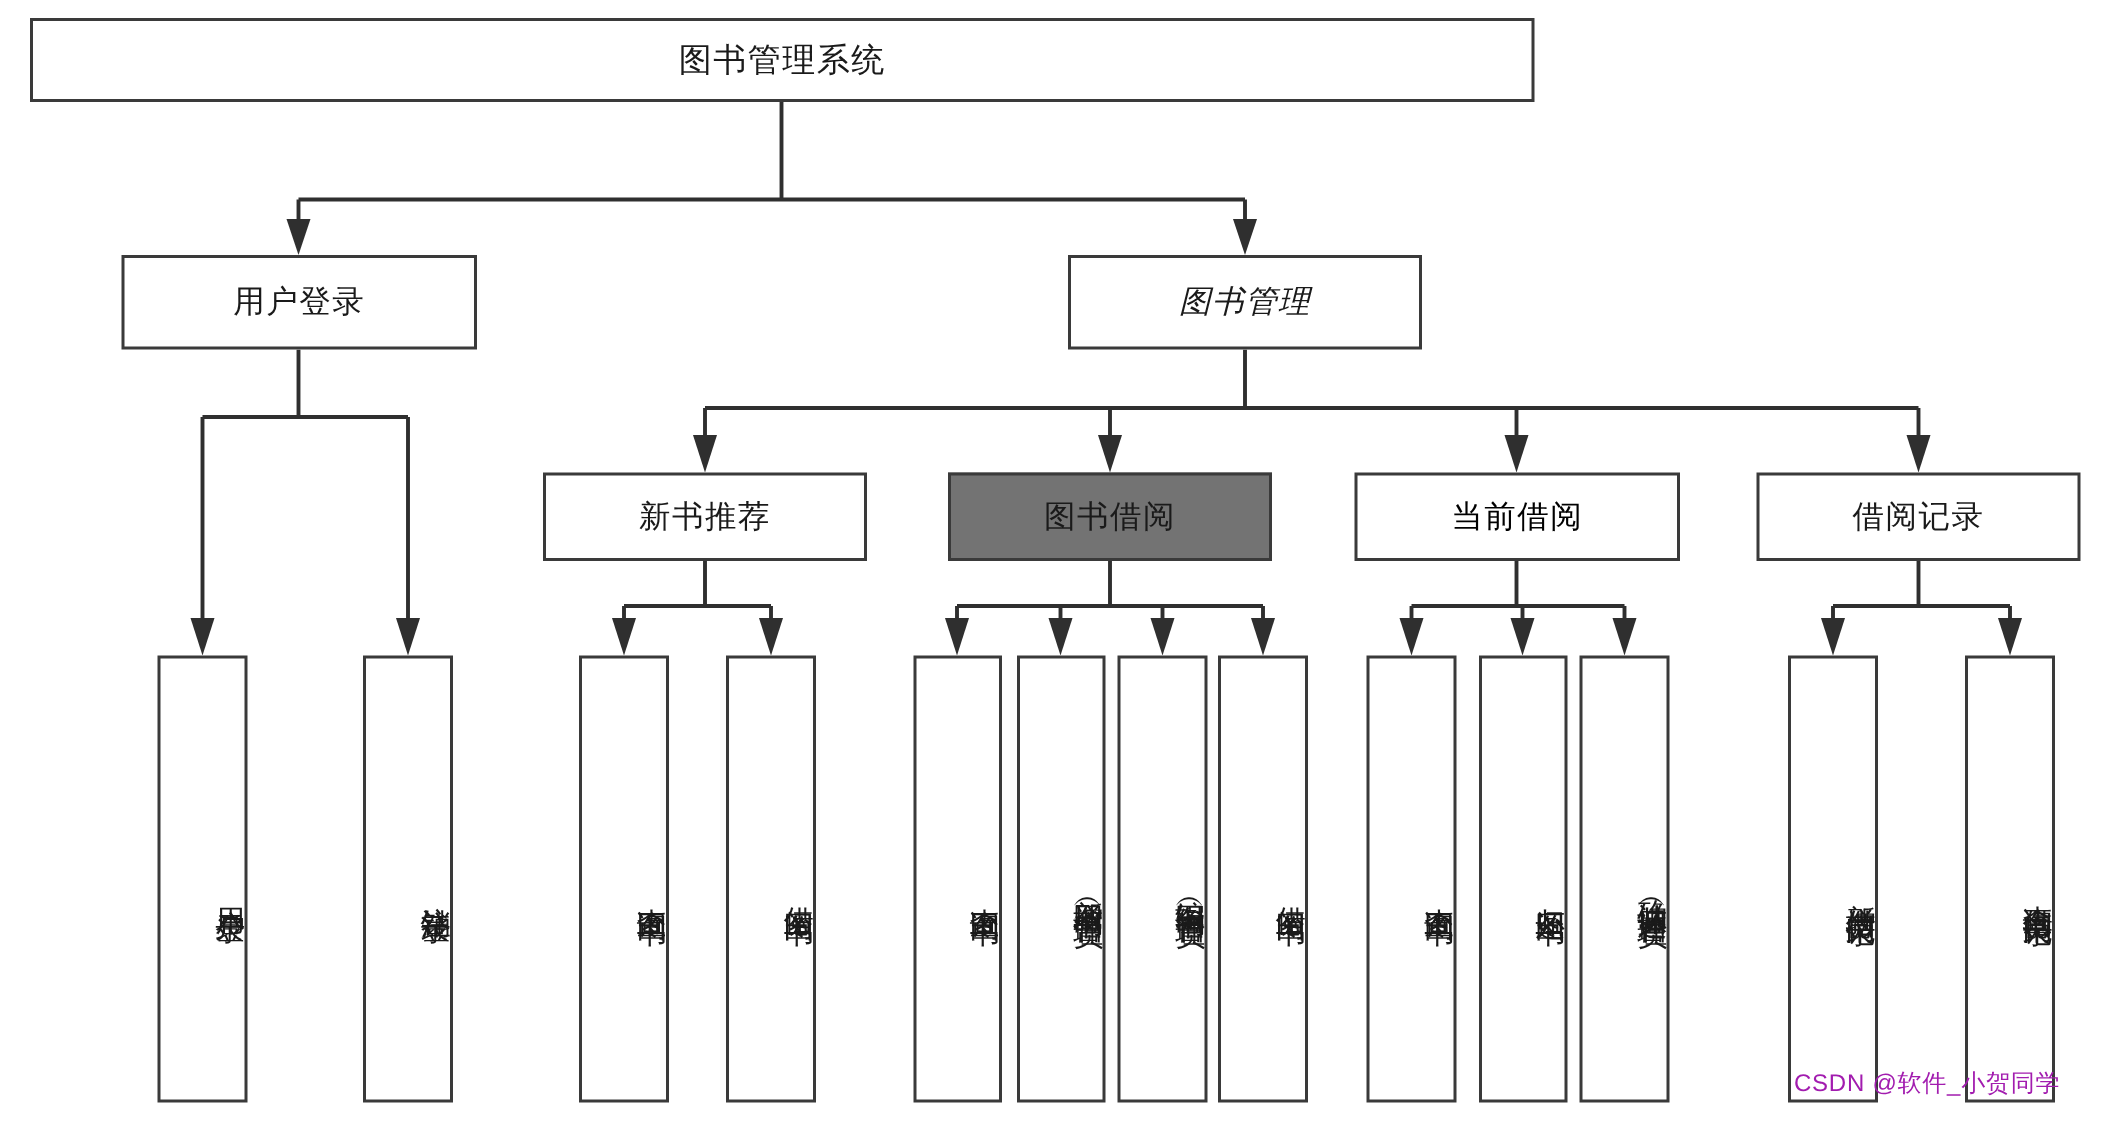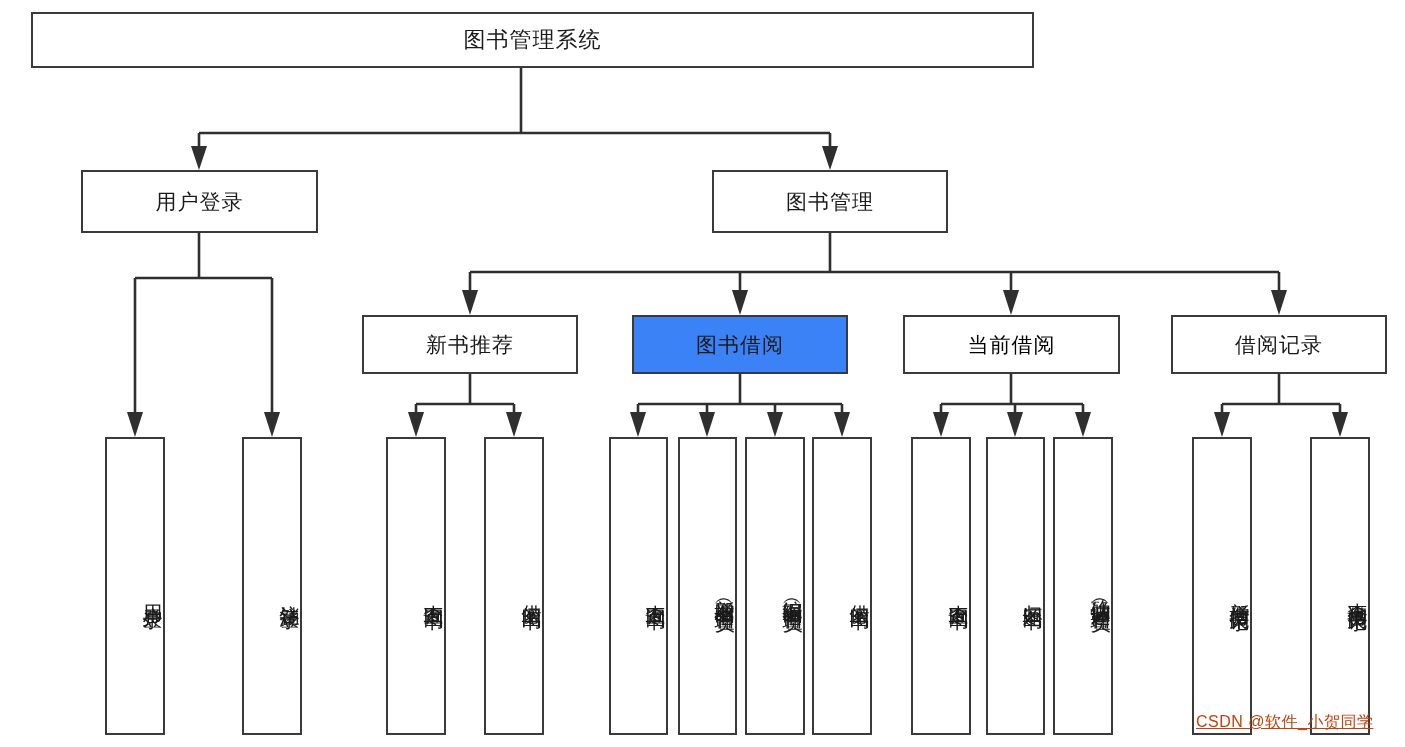--- a/index.html
+++ b/index.html
@@ -24,21 +24,20 @@
     justify-content:center;
     color:#1a1a1a;
   }
   .node.horiz{
     font-size:21px;
     letter-spacing:1px;
     line-height:1.2;
   }
   .node.root{
     font-size:22px;
-    margin-left:11px;
   }
   .node.vert{
     font-size:20px;
     writing-mode:vertical-rl;
     text-orientation:upright;
     letter-spacing:2px;
     align-items:flex-start;
     justify-content:center;
     padding-top:14px;
     line-height:1.05;
@@ -131,24 +130,24 @@
     <path class="lk" d="M 1222 404 L 1340 404" style="stroke: rgb(47, 47, 47);"></path>
     <path class="lk" d="M 1222 404 L 1222 414" style="stroke: rgb(47, 47, 47);"></path>
     <path class="lk" d="M 1340 404 L 1340 414" style="stroke: rgb(47, 47, 47);"></path>
     <polygon class="ahead" points="1214,412 1230,412 1222,437" style="fill: rgb(47, 47, 47);"></polygon>
     <polygon class="ahead" points="1332,412 1348,412 1340,437" style="fill: rgb(47, 47, 47);"></polygon>
   </svg>
 
   <div class="node horiz root" style="left: 20px; top: 12px; width: 1003px; height: 56px; border-color: rgb(58, 58, 58); background: rgb(255, 255, 255); color: rgb(26, 26, 26);">图书管理系统</div>
 
   <div class="node horiz" style="left: 81px; top: 170px; width: 237px; height: 63px; border-color: rgb(58, 58, 58); background: rgb(255, 255, 255); color: rgb(26, 26, 26);">用户登录</div>
-  <div class="node horiz" style="left: 712px; top: 170px; width: 236px; height: 63px; border-color: rgb(58, 58, 58); background: rgb(255, 255, 255); color: rgb(26, 26, 26);">图书管理</div>
+  <div class="node horiz" style="left: 712px; top: 170px; width: 236px; height: 63px; border-color: rgb(58, 58, 58); background: rgb(255, 255, 255); color: rgb(26, 26, 26); font-style: italic;">图书管理</div>
 
   <div class="node horiz" style="left: 362px; top: 315px; width: 216px; height: 59px; border-color: rgb(58, 58, 58); background: rgb(255, 255, 255); color: rgb(26, 26, 26);">新书推荐</div>
-  <div class="node horiz" style="left: 632px; top: 315px; width: 216px; height: 59px; border-color: rgb(58, 58, 58); background: #3b82f6; color: rgb(26, 26, 26);">图书借阅</div>
+  <div class="node horiz" style="left: 632px; top: 315px; width: 216px; height: 59px; border-color: rgb(58, 58, 58); background: #737373; color: rgb(26, 26, 26);">图书借阅</div>
   <div class="node horiz" style="left: 903px; top: 315px; width: 217px; height: 59px; border-color: rgb(58, 58, 58); background: rgb(255, 255, 255); color: #000000;">当前借阅</div>
   <div class="node horiz" style="left: 1171px; top: 315px; width: 216px; height: 59px; border-color: rgb(58, 58, 58); background: rgb(255, 255, 255); color: rgb(26, 26, 26); text-align: center;">借阅记录</div>
 
   <div class="node vert" style="left: 105px; top: 437px; width: 60px; height: 298px; border-color: rgb(58, 58, 58); background: rgb(255, 255, 255); color: rgb(26, 26, 26);">
     <span class="vtext">用户登录</span>
     </div>
   <div class="node vert" style="left: 242px; top: 437px; width: 60px; height: 298px; border-color: rgb(58, 58, 58); background: rgb(255, 255, 255); color: rgb(26, 26, 26);">
     <span class="vtext">注销登录</span>
     </div>
   <div class="node vert" style="left: 386px; top: 437px; width: 60px; height: 298px; border-color: rgb(58, 58, 58); background: rgb(255, 255, 255); color: rgb(26, 26, 26);">
@@ -180,13 +179,13 @@
     </div>
   <div class="node vert" style="left: 1192px; top: 437px; width: 60px; height: 298px; border-color: rgb(58, 58, 58); background: rgb(255, 255, 255); color: rgb(26, 26, 26);">
     <span class="vtext">新增借阅记录</span>
     </div>
   <div class="node vert" style="left: 1310px; top: 437px; width: 60px; height: 298px; border-color: rgb(58, 58, 58); background: rgb(255, 255, 255); color: rgb(26, 26, 26);">
     <span class="vtext">查询借阅记录</span>
     </div>
 
 </div>
 
-<div id="watermark" style="color: #c2410c; text-decoration: underline;">CSDN @软件_小贺同学</div>
+<div id="watermark" style="color: #a21caf;">CSDN @软件_小贺同学</div>
 
 </body></html>

